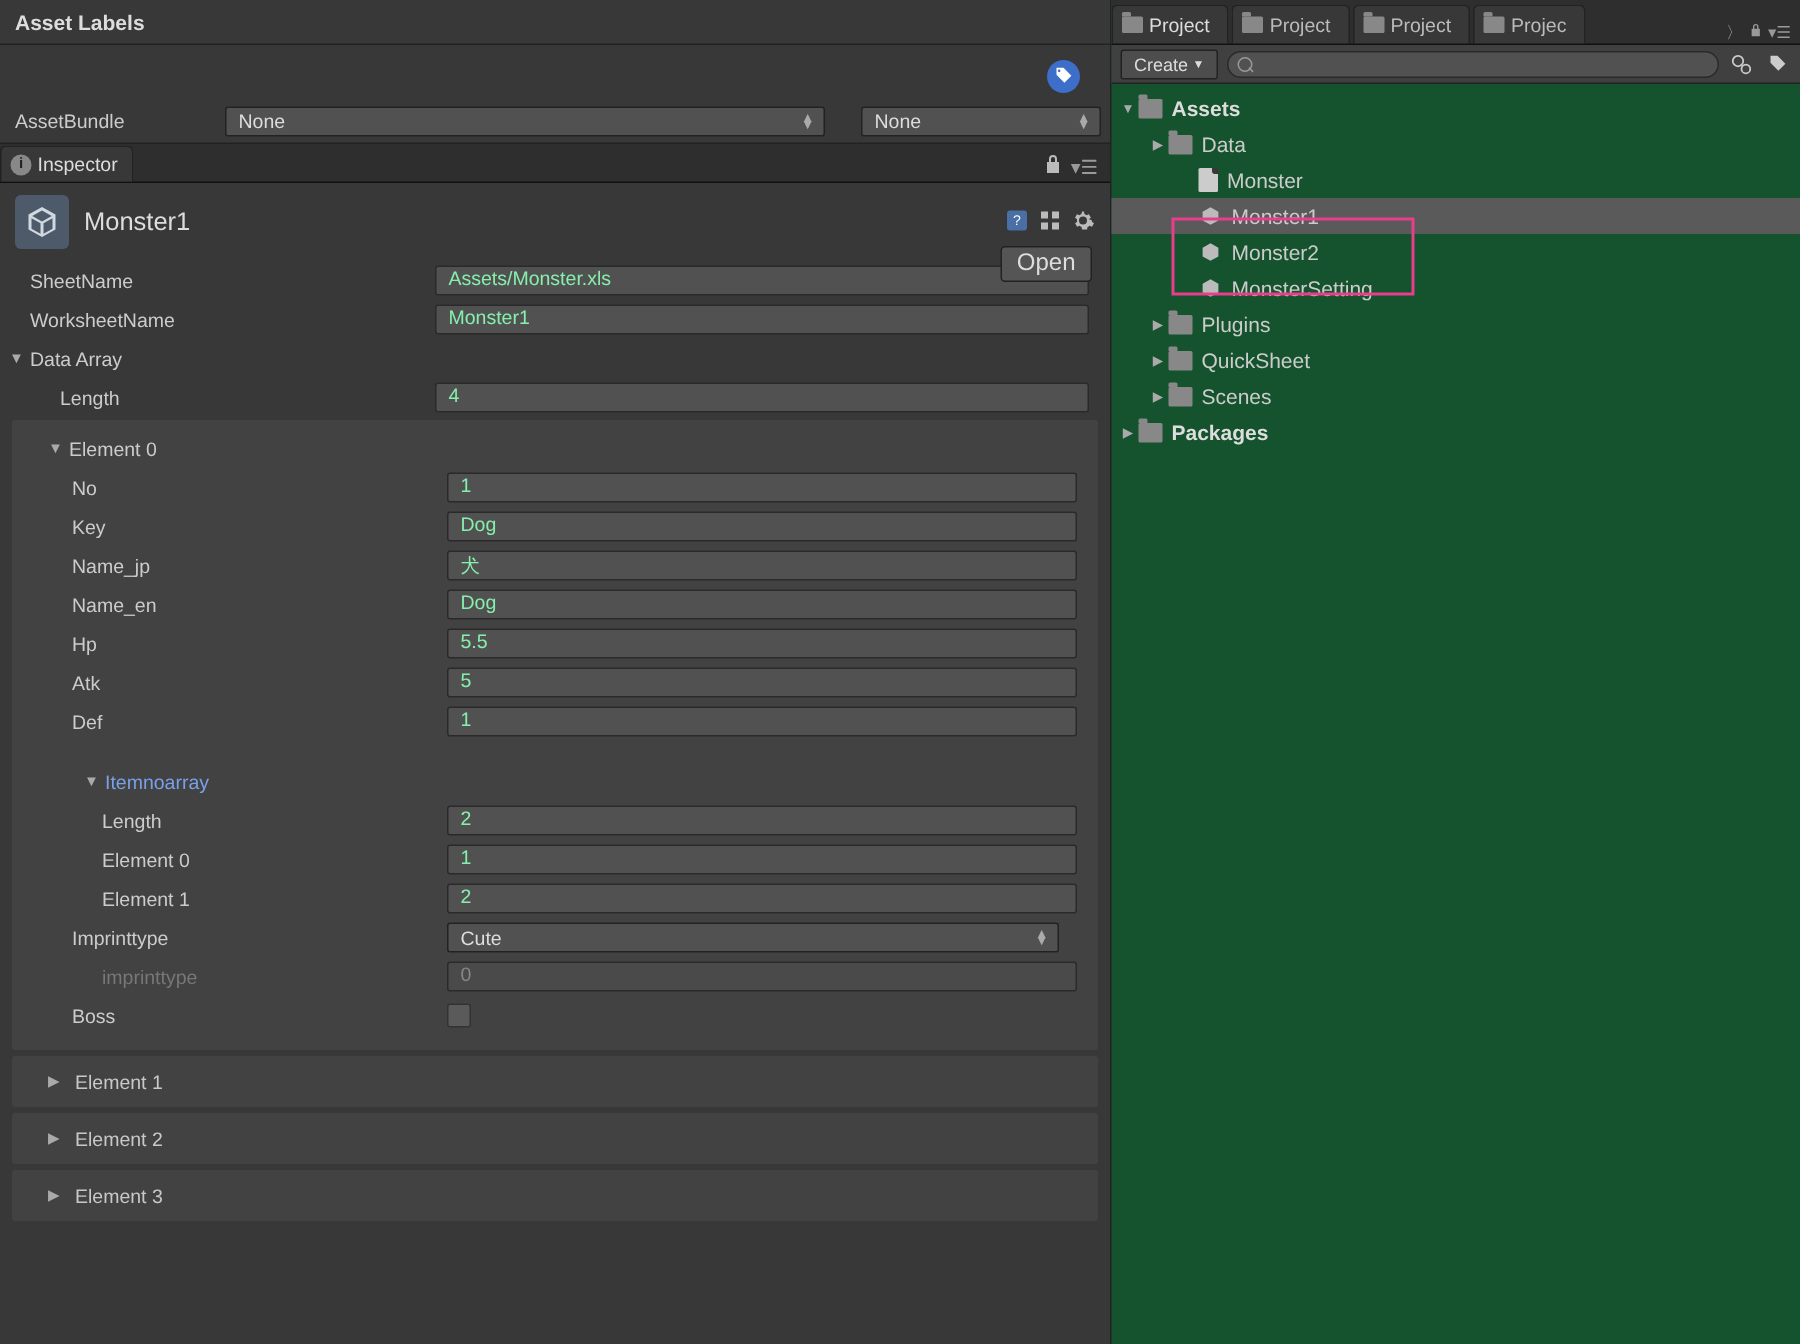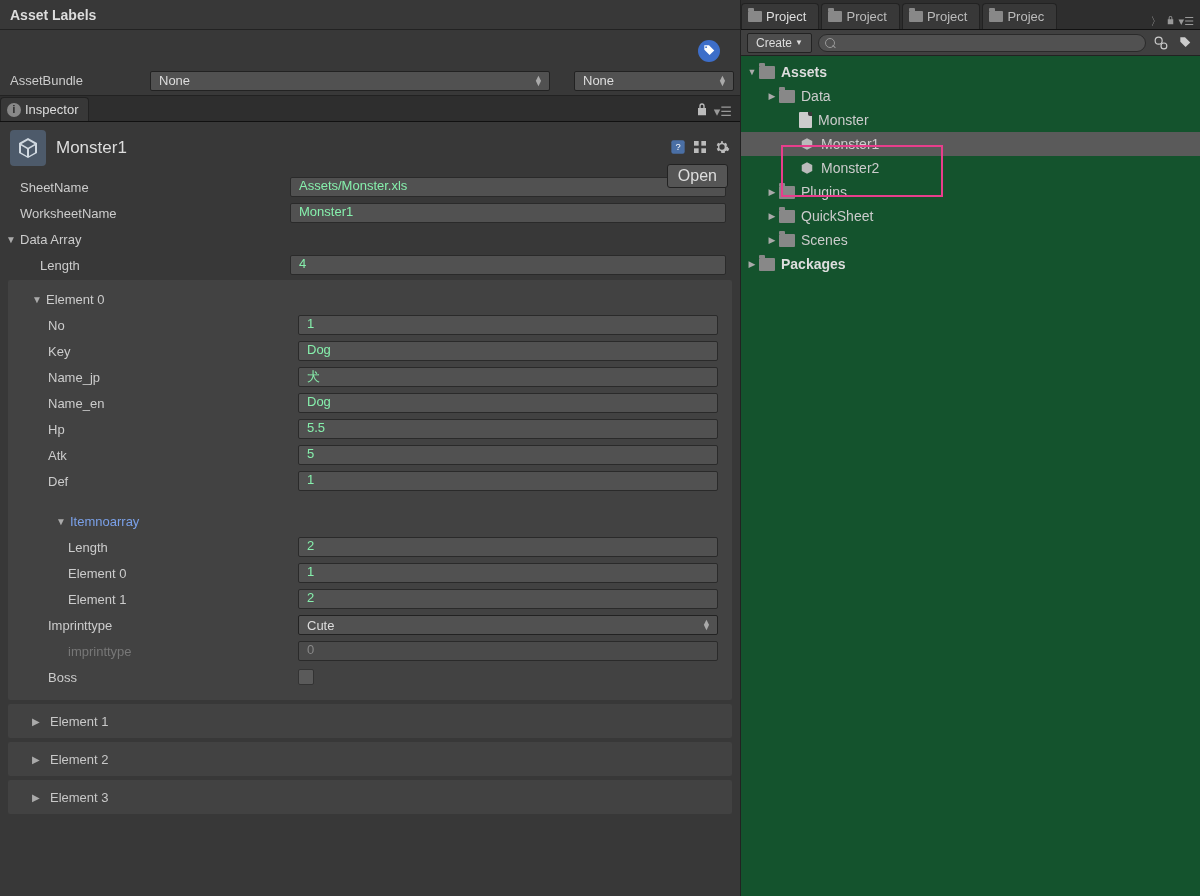--- a/index.html
+++ b/index.html
@@ -220,21 +220,21 @@
           <div class="field-label">Element 0</div>
           <div class="field-input">1</div>
         </div>
       <div class="field-row">
           <div class="field-label">Element 1</div>
           <div class="field-input">2</div>
         </div>
     </div>
     <div class="field-row">
         <div class="field-label">Imprinttype</div>
-        <div class="select-box" style="flex:1;margin-right:4px;">
+        <div class="select-box" style="flex:1;margin-right:16px;">
           <span>Cute</span>
           <span class="select-caret">▲<br>▼</span>
         </div>
       </div>
     <div class="field-row">
         <div class="field-label dim-label" style="padding-left:20px;">imprinttype</div>
         <div class="field-input readonly">0</div>
       </div>
     <div class="field-row">
         <div class="field-label">Boss</div>
@@ -328,20 +328,29 @@
       </div>
     <div class="tree-row indent2">
         <span class="tri" style="width:14px;"></span>
         <span class="unity-file-icon">
           <svg width="14" height="14" viewBox="0 0 24 24" fill="#bbb">
             <path d="M12 2L3 7v10l9 5 9-5V7l-9-5z"></path>
           </svg>
         </span>
         <span>Monster2</span>
       </div>
+    <div class="tree-row indent2">
+        <span class="tri" style="width:14px;"></span>
+        <span class="unity-file-icon">
+          <svg width="14" height="14" viewBox="0 0 24 24" fill="#bbb">
+            <path d="M12 2L3 7v10l9 5 9-5V7l-9-5z"></path>
+          </svg>
+        </span>
+        <span>MonsterSetting</span>
+      </div>
     <div class="tree-row indent1">
         <span class="tri">▶</span>
         <span class="folder-icon"></span>
         <span>Plugins</span>
       </div>
     <div class="tree-row indent1">
         <span class="tri">▶</span>
         <span class="folder-icon"></span>
         <span>QuickSheet</span>
       </div>

